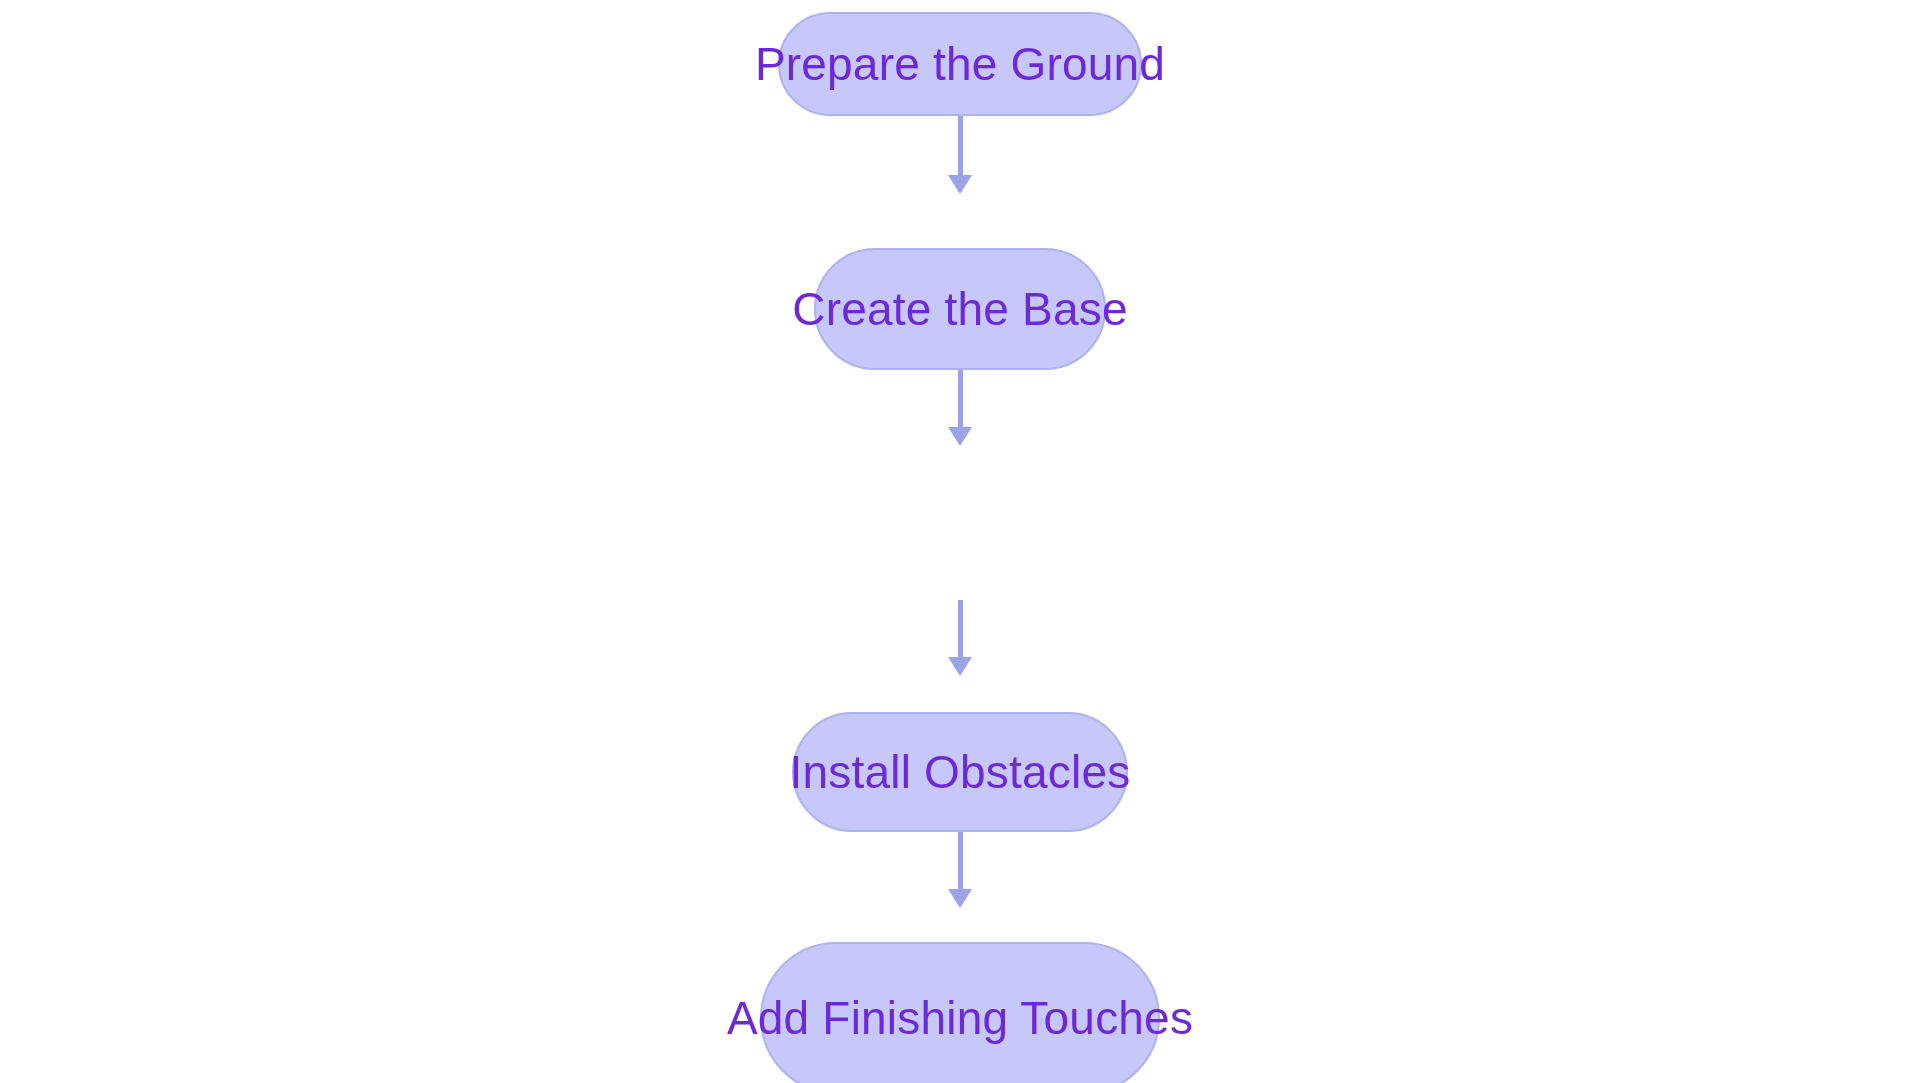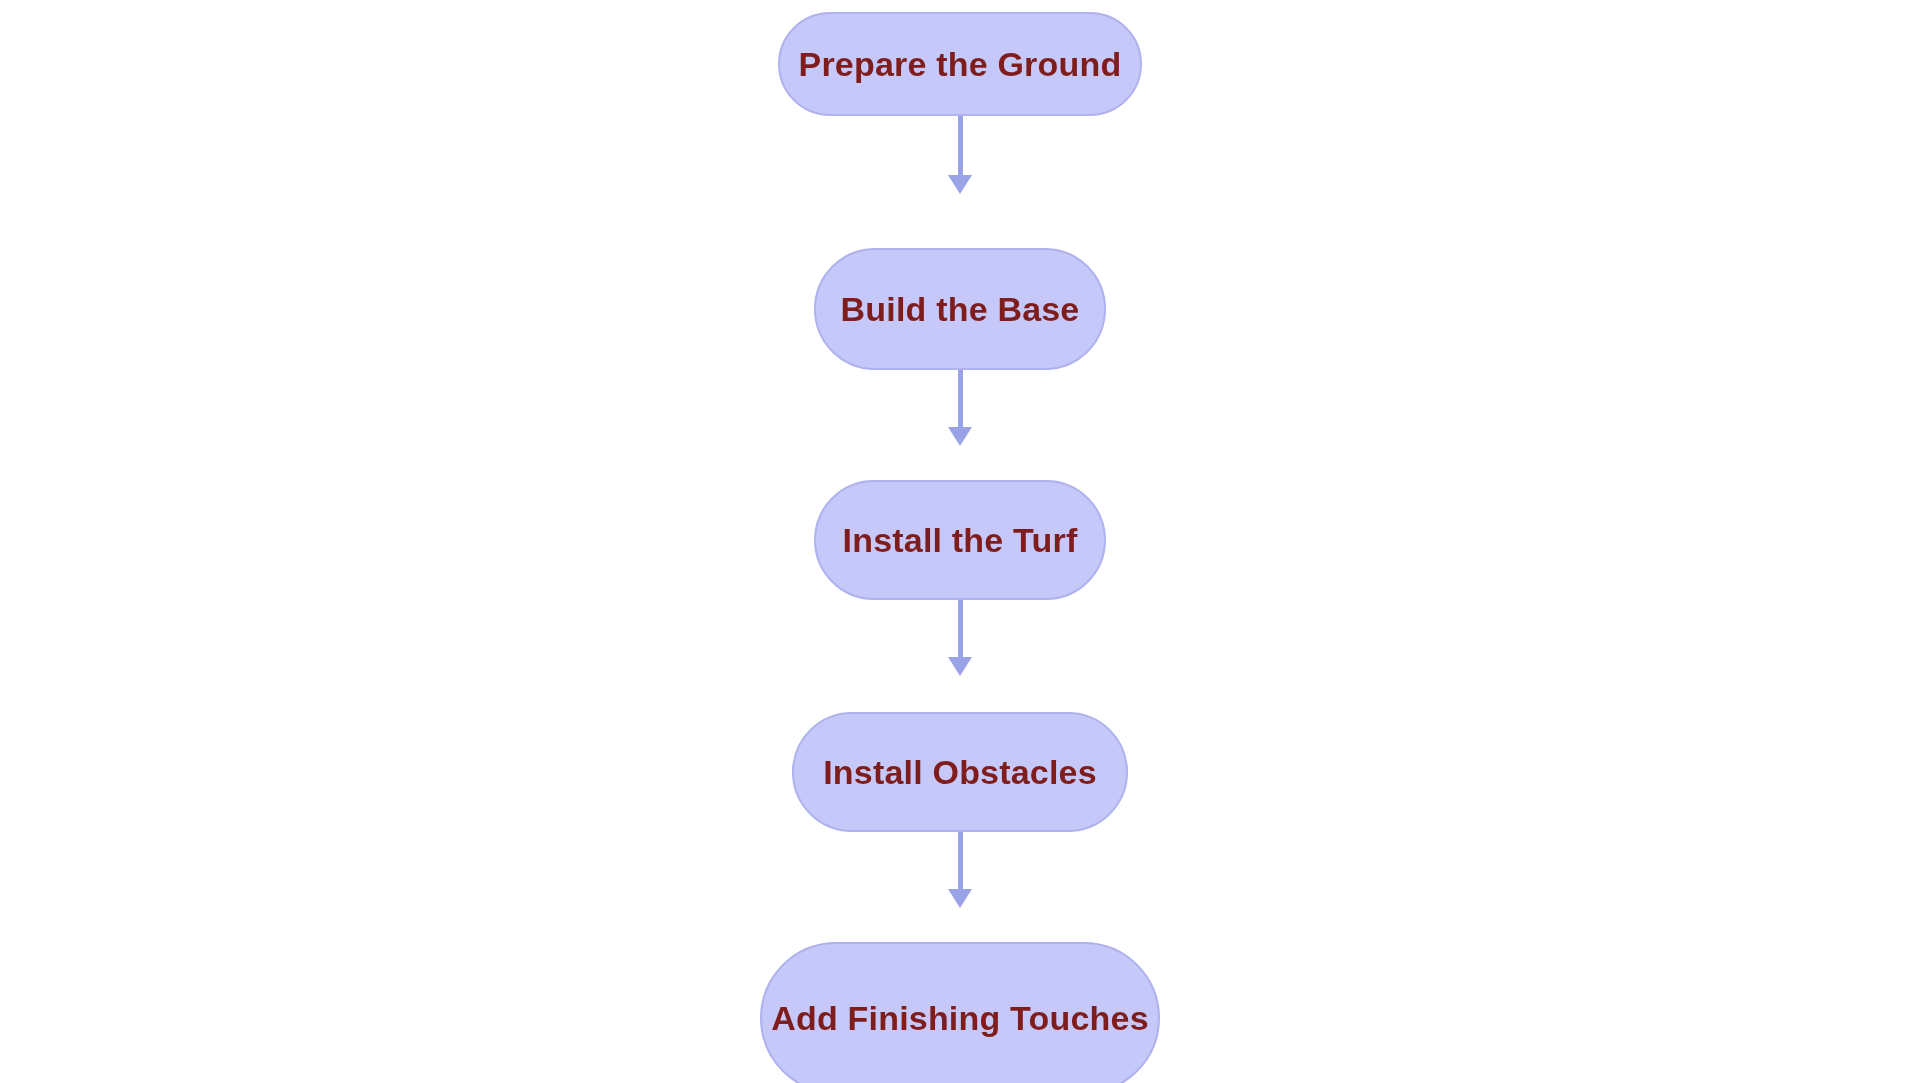--- a/index.html
+++ b/index.html
@@ -31,24 +31,24 @@
     display: flex;
     align-items: center;
     justify-content: center;
     background: #c5c8f8;
     border: 2px solid #aeb2ef;
     border-radius: 999px;
     color: #3730d4;
     white-space: nowrap;
   }
   .flow-node .node-label {
-    font-size: 34px;
-    font-weight: 700;
+    font-size: 46px;
+    font-weight: 400;
     letter-spacing: 0.2px;
-    color: #7f1d1d;
+    color: #6d28d9;
     line-height: 1;
     user-select: none;
   }
 
   
   .node-1 { top: 12px;  width: 364px; height: 104px; }
   .node-2 { top: 248px; width: 292px; height: 122px; }
   .node-3 { top: 480px; width: 292px; height: 120px; }
   .node-4 { top: 712px; width: 336px; height: 120px; }
   .node-5 { top: 942px; width: 400px; height: 152px; }
@@ -96,31 +96,28 @@
   <div class="flow-node node-1" style="background: rgb(197, 200, 248); border-color: rgb(174, 178, 239); color: rgb(55, 48, 212);">
     <span class="node-label">Prepare the Ground</span>
   </div>
 
   <div class="flow-edge edge-1">
     <div class="edge-line" style="background: rgb(155, 163, 232);"></div>
     <div class="edge-arrowhead" style="border-top-color: rgb(155, 163, 232);"></div>
   </div>
 
   <div class="flow-node node-2" style="background: rgb(197, 200, 248); border-color: rgb(174, 178, 239); color: rgb(55, 48, 212);">
-    <span class="node-label">Build the Base</span>
+    <span class="node-label">Create the Base</span>
   </div>
 
   <div class="flow-edge edge-2">
     <div class="edge-line" style="background: rgb(155, 163, 232);"></div>
     <div class="edge-arrowhead" style="border-top-color: rgb(155, 163, 232);"></div>
   </div>
 
-  <div class="flow-node node-3" style="background: rgb(197, 200, 248); border-color: rgb(174, 178, 239); color: rgb(55, 48, 212);">
-    <span class="node-label">Install the Turf</span>
-  </div>
 
   <div class="flow-edge edge-3">
     <div class="edge-line" style="background: rgb(155, 163, 232);"></div>
     <div class="edge-arrowhead" style="border-top-color: rgb(155, 163, 232);"></div>
   </div>
 
   <div class="flow-node node-4" style="background: rgb(197, 200, 248); border-color: rgb(174, 178, 239); color: rgb(55, 48, 212);">
     <span class="node-label">Install Obstacles</span>
   </div>
 

